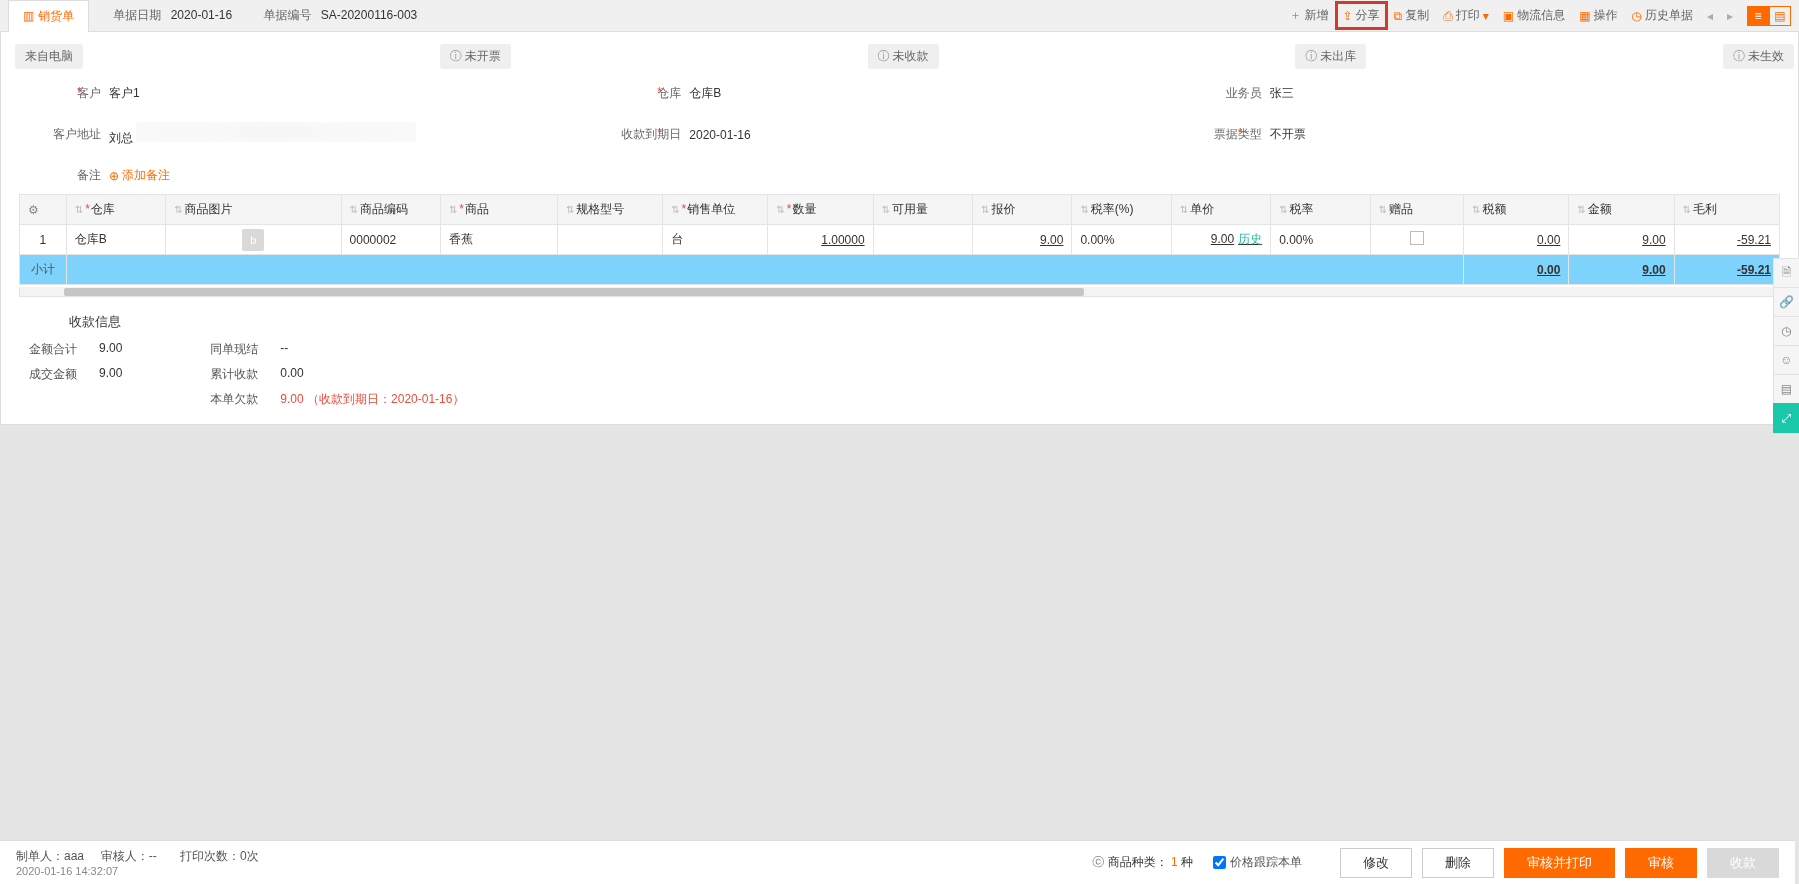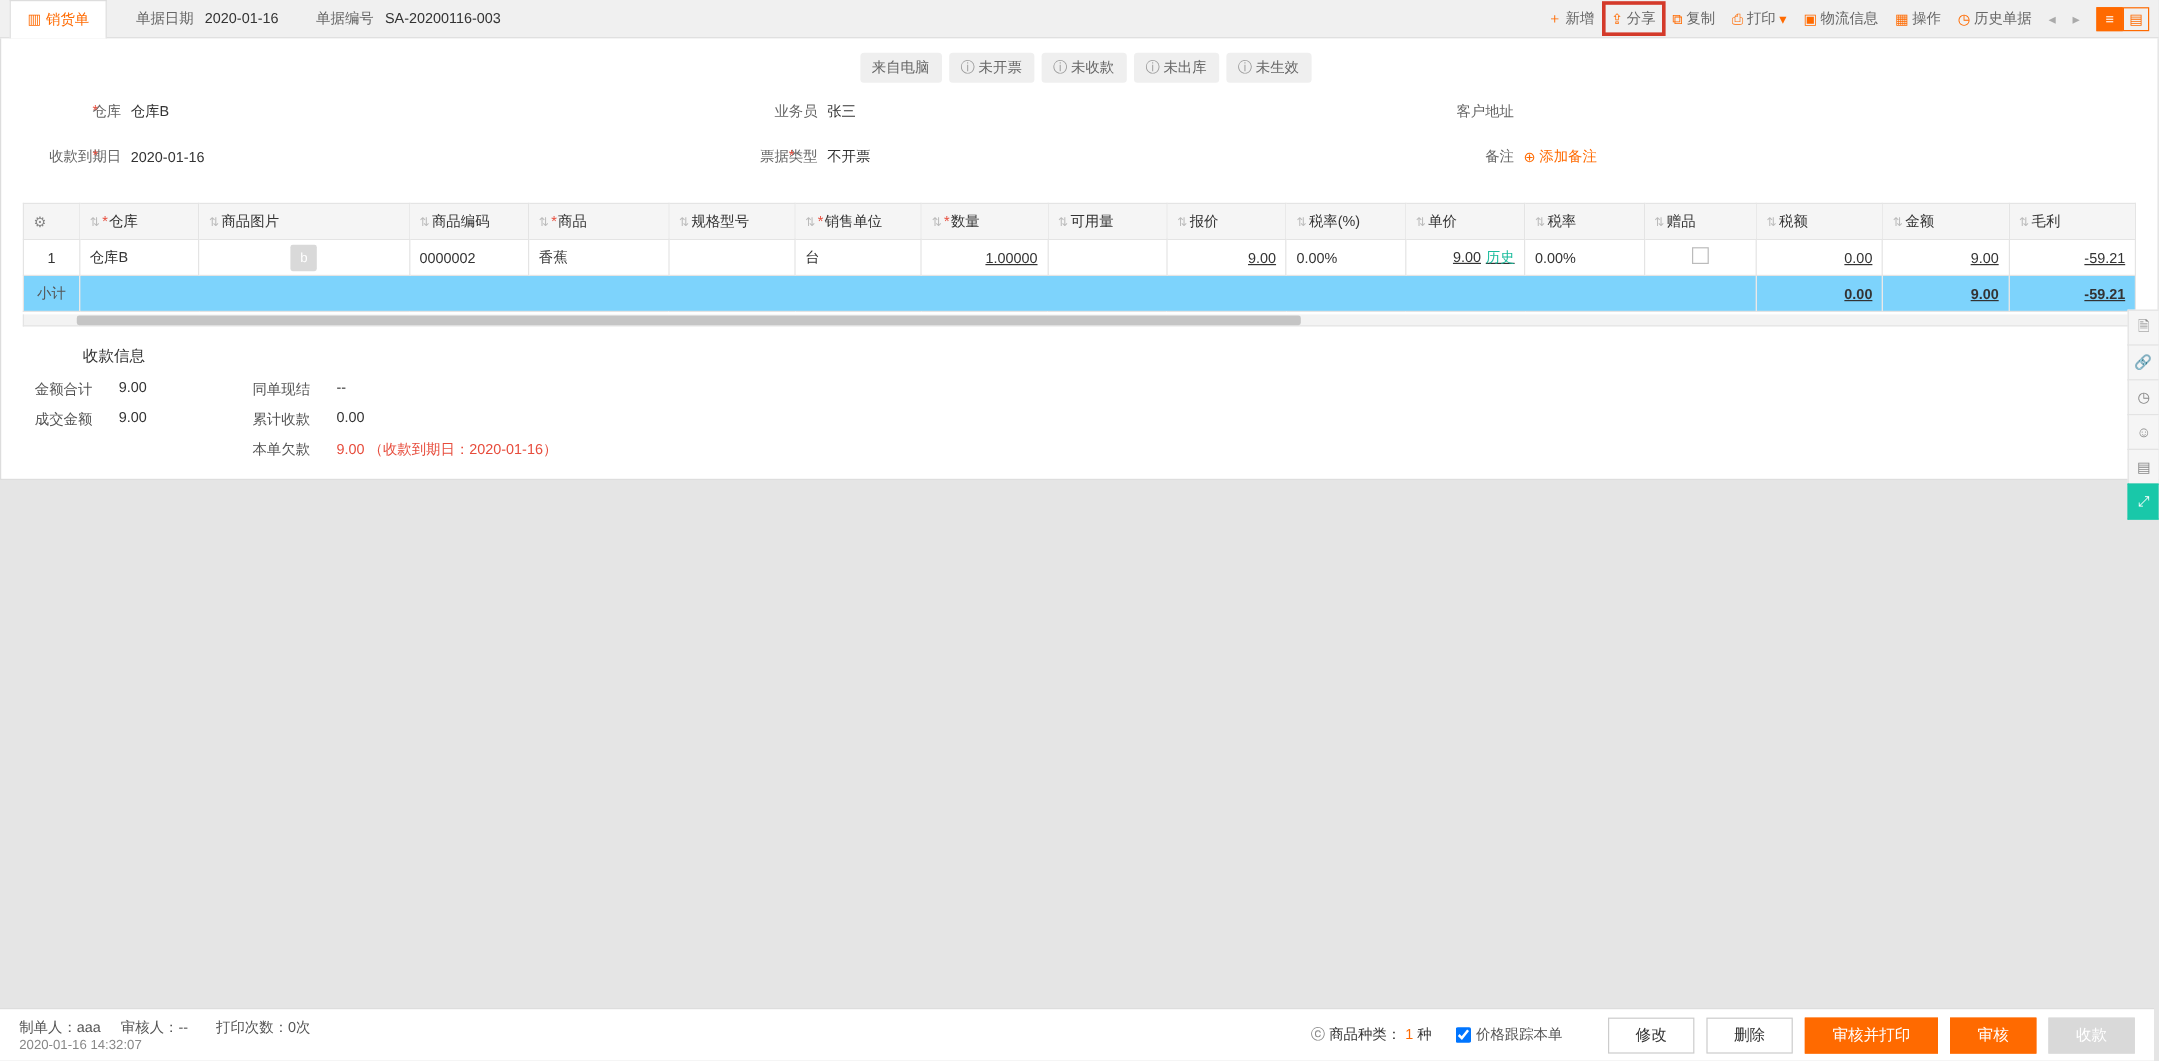--- a/index.html
+++ b/index.html
@@ -56,21 +56,21 @@
 
 .main-card {
   background: #fff;
   margin: 0;
   border: 1px solid #ddd;
   border-top: none;
 }
 
 
 .status-row {
-  display: flex; justify-content: center; gap: 6px;
+  display: flex; justify-content: space-between; gap: 6px;
   padding: 12px 4px 0 14px;
 }
 .pill {
   background: #efefef; color: #666; border-radius: 3px;
   padding: 4px 10px; font-size: 12px; display:flex; align-items:center; gap:3px;
 }
 .pill .dot { color:#999; }
 
 
 .form-grid {
@@ -255,30 +255,38 @@
         <span>未出库</span>
       </div>
     <div class="pill">
         <span class="dot">ⓘ</span>
         <span>未生效</span>
       </div>
   </div>
 
   <div class="form-grid">
     <div class="form-row">
+      <div class="fl req">客户</div>
+      <div class="fv">客户1</div>
+    </div>
+    <div class="form-row">
       <div class="fl req">仓库</div>
       <div class="fv">仓库B</div>
     </div>
     <div class="form-row">
       <div class="fl">业务员</div>
       <div class="fv">张三</div>
     </div>
 
     <div class="form-row">
       <div class="fl">客户地址</div>
+      <div class="fv">
+        <span>刘总</span>
+        <span class="masked"></span>
+      </div>
     </div>
     <div class="form-row">
       <div class="fl req">收款到期日</div>
       <div class="fv">2020-01-16</div>
     </div>
     <div class="form-row">
       <div class="fl req">票据类型</div>
       <div class="fv">不开票</div>
     </div>
 

